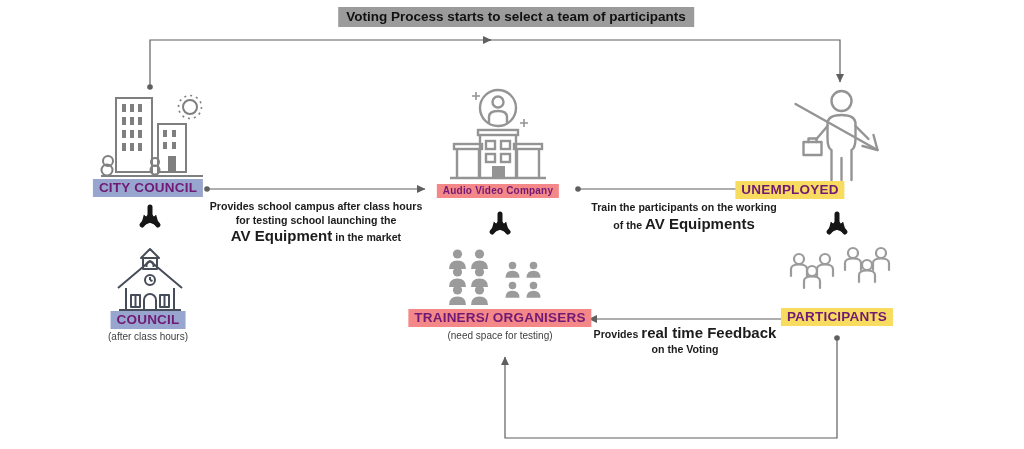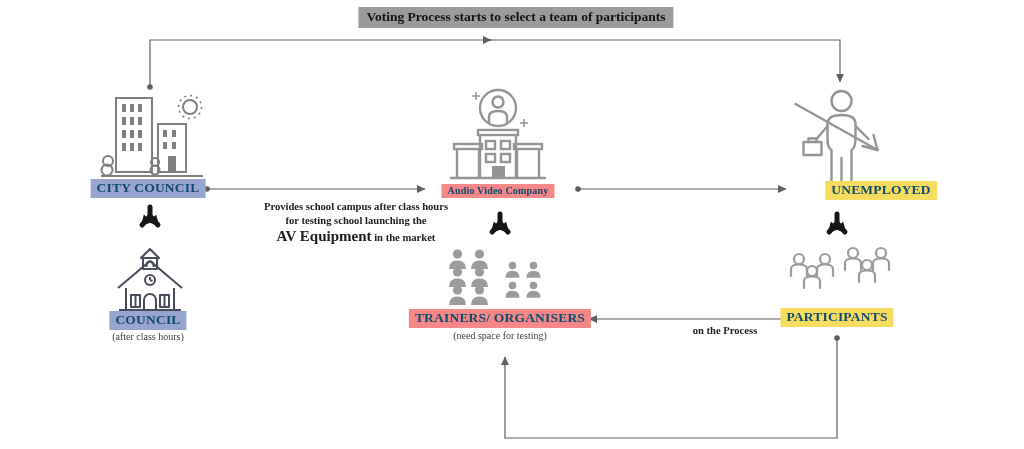--- a/index.html
+++ b/index.html
@@ -1,29 +1,29 @@
 <!DOCTYPE html>
 <html><head>
 <meta charset="utf-8">
 <style>
   html,body{margin:0;padding:0;background:#fff;}
   .diagram{position:relative;width:1024px;height:449px;background:#ffffff;
-           font-family:Liberation Serif, serif;color:#1c1c1c;overflow:hidden;}
+           font-family:Liberation Sans, sans-serif;color:#1c1c1c;overflow:hidden;}
   .abs{position:absolute;}
   .cx{transform:translateX(-50%);}
   .title-tag{background:#9B9B9B;color:#111;font-weight:700;font-size:13.5px;
              padding:2px 8px 3px;white-space:nowrap;}
   .tag{display:inline-block;padding:1px 6px 2px;font-weight:700;font-size:13.5px;
-       letter-spacing:.2px;white-space:nowrap;color:#0c4a6e;}
+       letter-spacing:.2px;white-space:nowrap;color:#701a75;}
   .tag-blue{background:#98A5CE;}
   .tag-red{background:#F48787;}
   .tag-yellow{background:#F8DC60;}
   .tag-big{font-size:10px;}
   .sub{font-size:10px;color:#404040;white-space:nowrap;}
-  .cap{text-align:center;font-weight:700;font-size:10.6px;line-height:13.5px;white-space:nowrap;margin-left:40px;}
+  .cap{text-align:center;font-weight:700;font-size:10.6px;line-height:13.5px;white-space:nowrap;}
   .cap .big{font-size:15px;}
   .cap .bigline{line-height:18px;}
   svg{display:block;}
 </style>
 </head>
 <body>
 
 <div class="diagram">
 
   <svg width="0" height="0" style="position:absolute" aria-hidden="true">
@@ -218,21 +218,21 @@
       <path d="M44,92 V62 Q40,60 40,50 V36 Q40,27 54,27 Q68,27 68,36 V50 Q68,60 64,62 V92"></path>
       <path d="M54,70 V92"></path>
       <path d="M40,38 L29,51"></path>
       <path d="M68,38 L81,51"></path>
       <rect x="16" y="54" width="18" height="13"></rect>
       <path d="M21,54 v-3.5 h8 v3.5"></path>
       <path d="M8,16 L90,62"></path>
       <path d="M90,62 L75,58 M90,62 L86,47"></path>
     </g>
   </svg>
-  <div class="abs cx" style="left:881px;top:180px">
+  <div class="abs cx" style="left:790px;top:180px">
     <span class="tag tag-yellow">UNEMPLOYED</span>
   </div>
 
   <svg class="abs cx" style="left:837px;top:211px" width="44" height="34" viewBox="0 0 44 34">
     <g stroke="#161616" stroke-width="5" stroke-linecap="round" fill="none">
       <path d="M22,3 V12"></path>
       <path d="M22,12 L14,21" marker-end="url(#ah-black)"></path>
       <path d="M22,12 L30,21" marker-end="url(#ah-black)"></path>
     </g>
   </svg>
@@ -268,18 +268,23 @@
   <div class="abs cx" style="left:837px;top:307px">
     <span class="tag tag-yellow">PARTICIPANTS</span>
   </div>
 
   <div class="abs cx cap" style="left:316px;top:200px">
     <div>Provides school campus after class hours</div>
     <div>for testing school launching the</div>
     <div class="bigline"><span class="big">AV Equipment</span><span> in the market</span></div>
   </div>
 
+  <div class="abs cx cap" style="left:684px;top:201px">
+    <div>Train the participants on the working</div>
+    <div class="bigline"><span>of the </span><span class="big">AV Equipments</span></div>
+  </div>
 
   <div class="abs cx cap" style="left:685px;top:324px">
-    <div>on the Process</div>
+    <div class="bigline"><span>Provides </span><span class="big">real time Feedback</span></div>
+    <div>on the Voting</div>
   </div>
 
 </div>
 
 </body></html>

